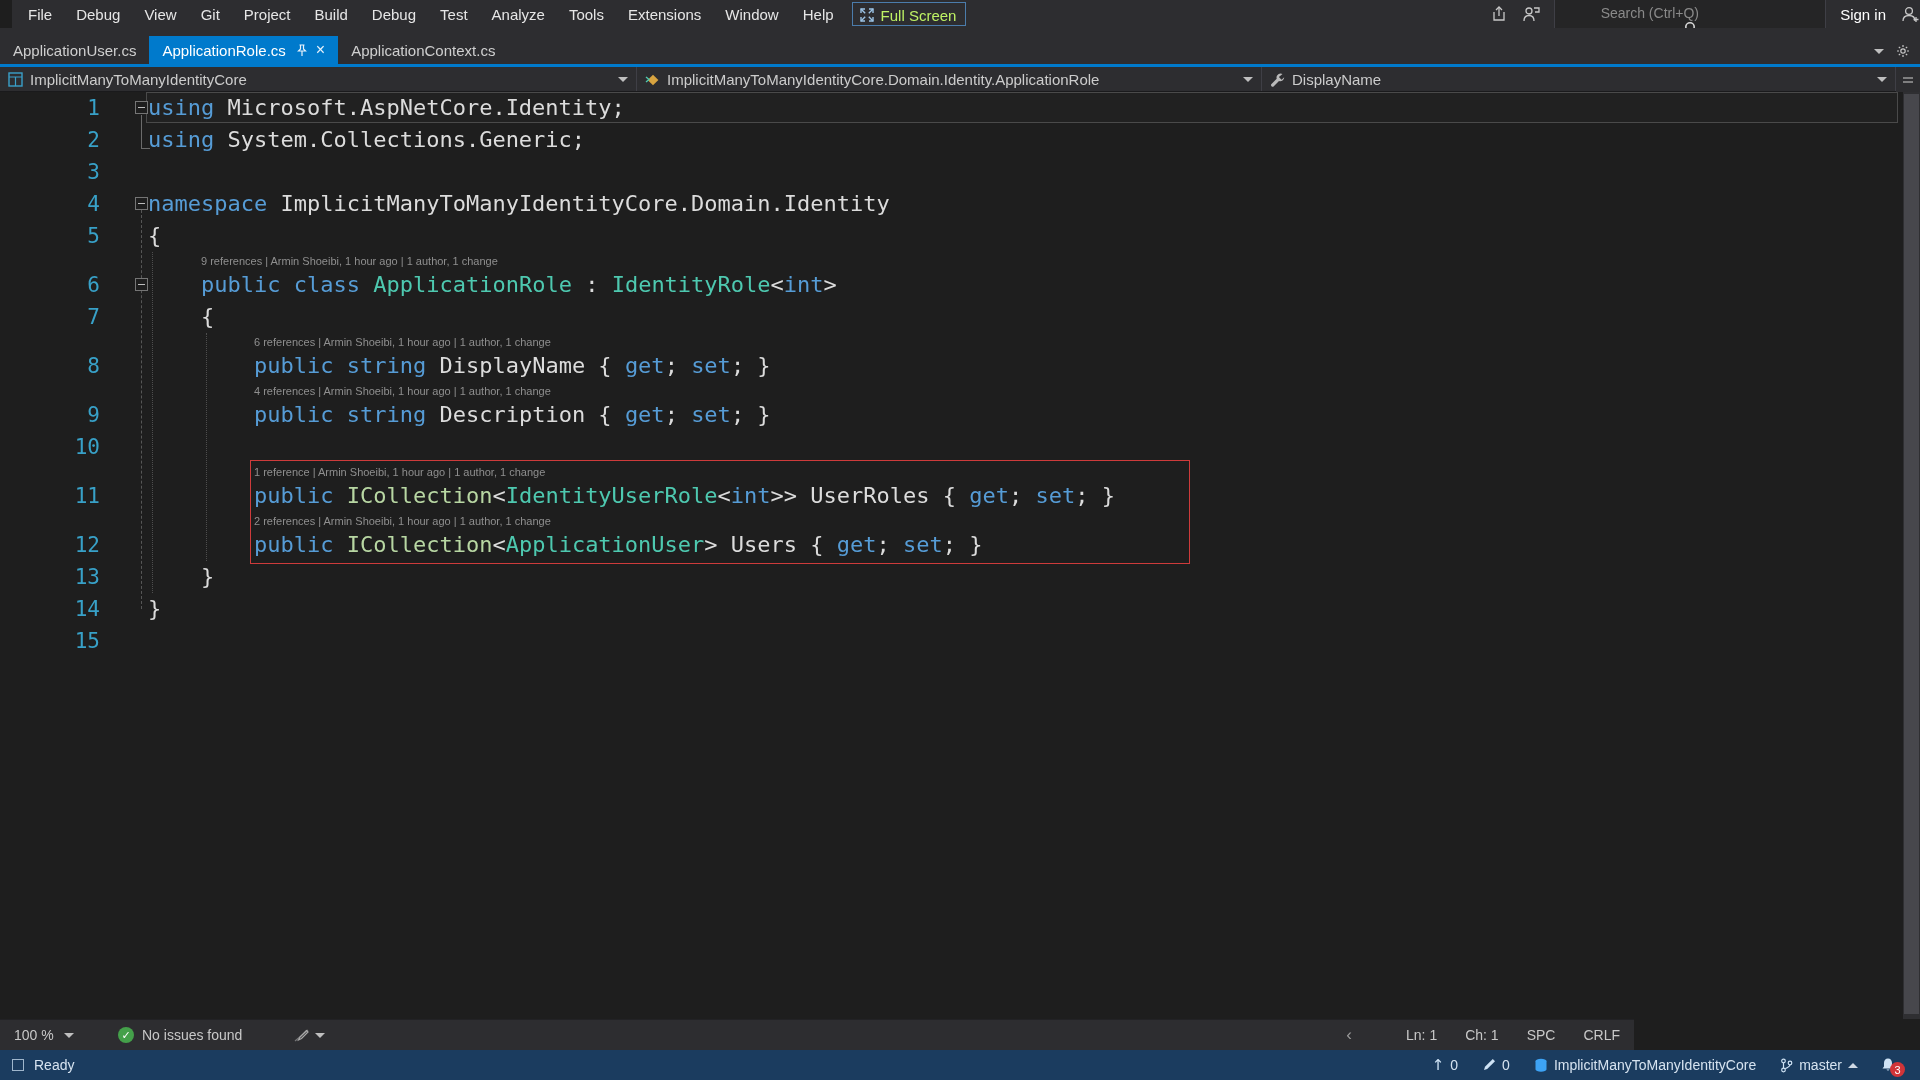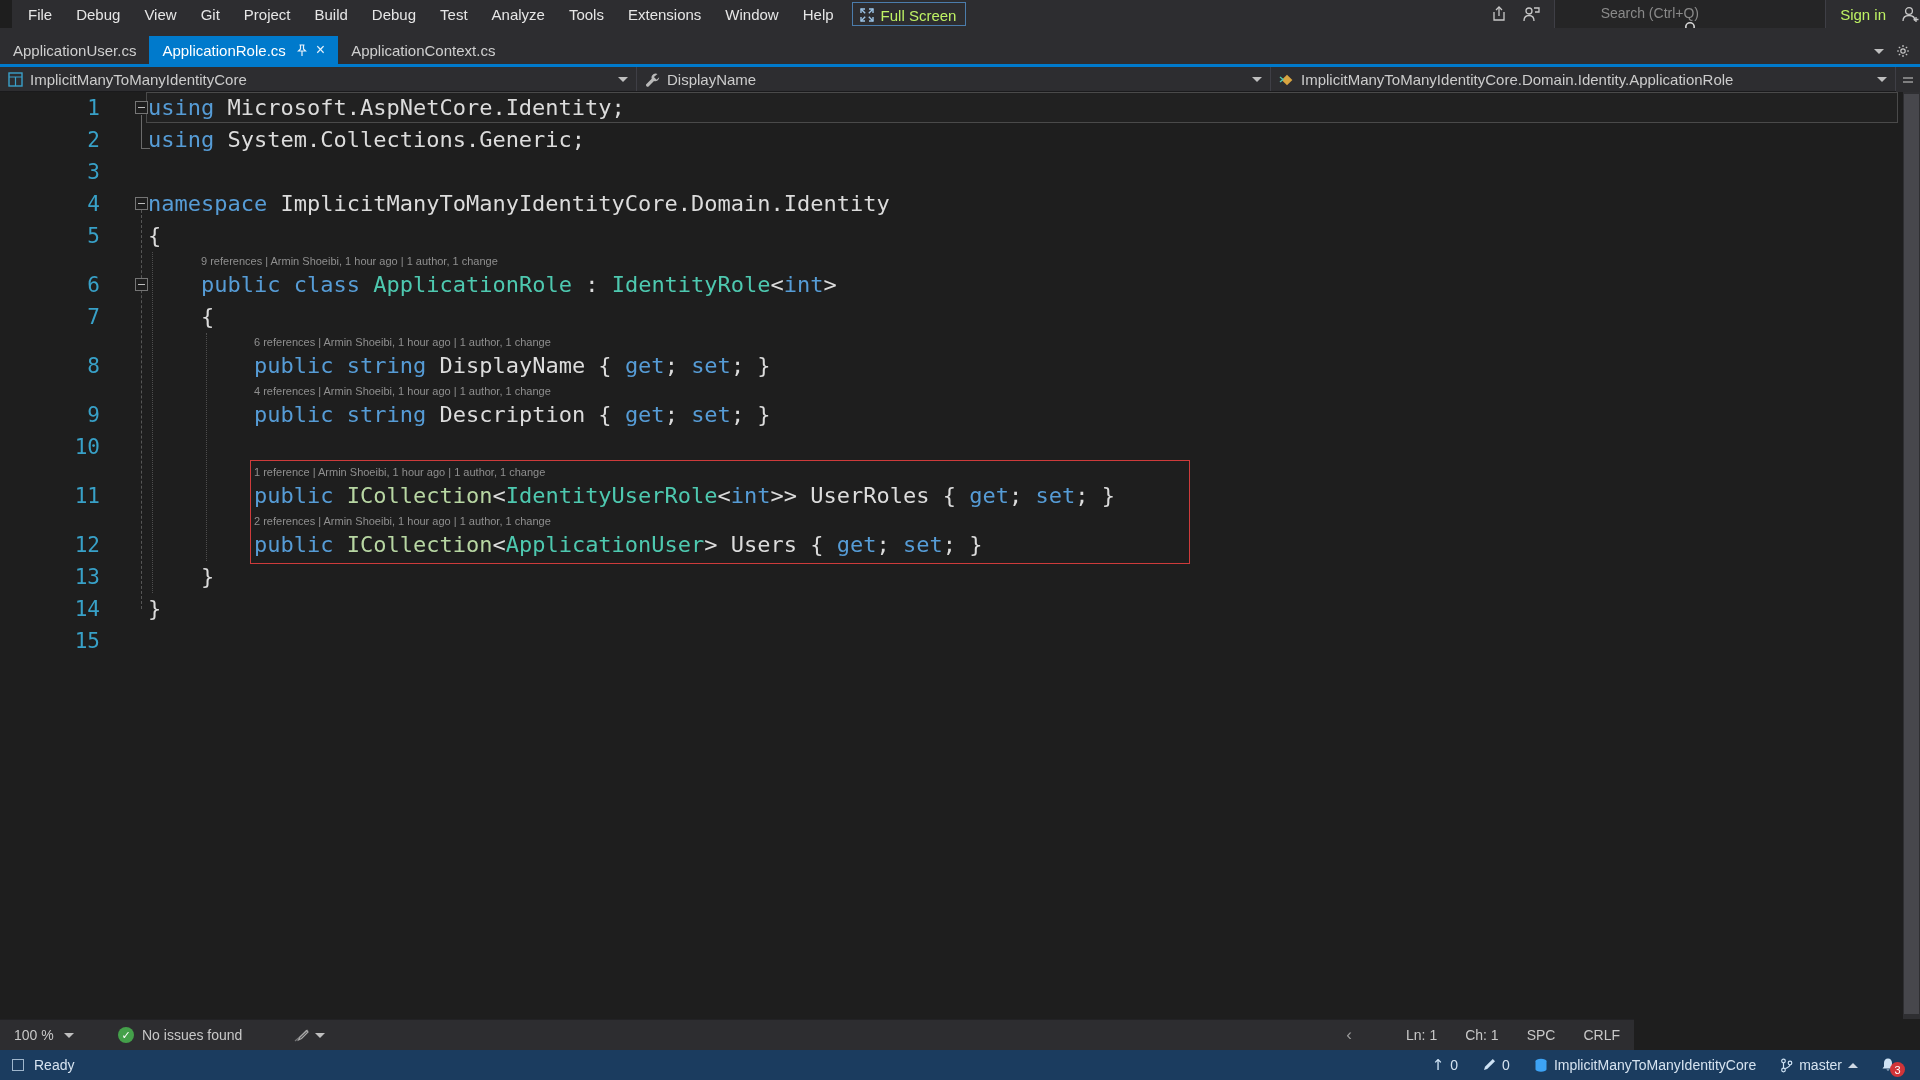--- a/index.html
+++ b/index.html
@@ -14,21 +14,21 @@
   .fullscreen-btn { display:flex; align-items:center; gap:7px; border:1px solid #4B7CAB;
                     padding:2px 9px 0 7px; margin-left:6px; color:#bef264; font-size:15px;
                     background:#2D2D30; height:24px; }
   .menubar-right { margin-left:auto; display:flex; align-items:center; gap:14px; padding-right:12px; }
   .icon-btn { display:flex; align-items:center; justify-content:center; color:#C8C8C8; }
   .searchbox { width:272px; height:36px; background:#252526; border:1px solid #3F3F46;
                display:flex; align-items:center; padding:8px 6px 0 8px;flex-direction:column; }
   .searchbox input { flex:1; background:transparent; border:none; outline:none; color:#C0C0C0;
                      font-size:14px; font-family:"Liberation Sans",sans-serif; }
   .searchbox input::placeholder { color:#8A8A8A; }
-  .signin { font-size:15px; color:#bef264; }
+  .signin { font-size:15px; color:#ffffff; }
 
   
   .tabrow { position:absolute; left:0; top:28px; width:1920px; height:39px; background:#2D2D30;
             border-bottom:3px solid #007ACC; display:flex; align-items:flex-end; }
   .tab { height:28px; display:flex; align-items:center; padding:0 13px; font-size:15px;
          color:#CFCFCF; cursor:default; }
   .tab.active { background:#007ACC; color:#FFFFFF; }
   .tab .pin-icon, .tab .close-icon { margin-left:9px; display:flex; align-items:center; color:#E8F2FB; }
   .tab .close-icon { font-size:16px; line-height:16px; }
   .tabrow-right { margin-left:auto; display:flex; align-items:center; gap:12px; padding:0 10px 6px 0; color:#C8C8C8; }
@@ -204,38 +204,38 @@
     <span class="icon-btn">
       <svg width="15" height="15" viewBox="0 0 15 15">
         <rect x="1" y="1" width="13" height="13" fill="none" stroke="#3AA0C9" stroke-width="1.4"></rect>
         <path d="M1 5 H14 M7.5 5 V14" stroke="#3AA0C9" stroke-width="1.2" fill="none"></path>
       </svg>
     </span>
     <span>ImplicitManyToManyIdentityCore</span>
     <span class="spacer"></span>
     <span class="caret-down"></span>
   </div>
-  <div class="nav-sec s3">
-    <span class="icon-btn">
-      <svg width="15" height="15" viewBox="0 0 15 15" fill="#B9B9B9">
-        <path d="M10.5 1.5 a4 4 0 0 0 -3.8 5.2 L1.5 11.9 a1.6 1.6 0 0 0 2.3 2.3 L9 9 a4 4 0 0 0 5.2 -3.8 L11.6 7.8 L8.9 5.1 L12.5 2 A4 4 0 0 0 10.5 1.5 Z"></path>
-      </svg>
-    </span>
-    <span>DisplayName</span>
-    <span class="spacer"></span>
-    <span class="caret-down"></span>
-  </div>
   <div class="nav-sec s2">
     <span class="icon-btn">
       <svg width="15" height="15" viewBox="0 0 15 15">
         <rect x="4.2" y="4.2" width="7.6" height="7.6" fill="#D8A440" transform="rotate(45 8 8)"></rect>
         <path d="M1 10 L4 7.5 L1 5" fill="none" stroke="#4EC9B0" stroke-width="1.4"></path>
       </svg>
     </span>
     <span>ImplicitManyToManyIdentityCore.Domain.Identity.ApplicationRole</span>
+    <span class="spacer"></span>
+    <span class="caret-down"></span>
+  </div>
+  <div class="nav-sec s3">
+    <span class="icon-btn">
+      <svg width="15" height="15" viewBox="0 0 15 15" fill="#B9B9B9">
+        <path d="M10.5 1.5 a4 4 0 0 0 -3.8 5.2 L1.5 11.9 a1.6 1.6 0 0 0 2.3 2.3 L9 9 a4 4 0 0 0 5.2 -3.8 L11.6 7.8 L8.9 5.1 L12.5 2 A4 4 0 0 0 10.5 1.5 Z"></path>
+      </svg>
+    </span>
+    <span>DisplayName</span>
     <span class="spacer"></span>
     <span class="caret-down"></span>
   </div>
 </div>
 <div class="scroll-corner">
   <svg width="12" height="10" viewBox="0 0 12 10" stroke="#9B9B9B" stroke-width="1.3" fill="none">
     <path d="M1 3 H11 M1 7 H11"></path>
   </svg>
 </div>
 

